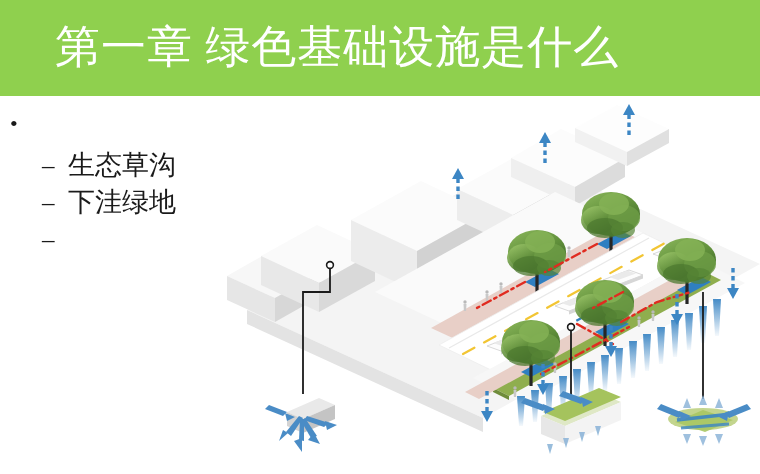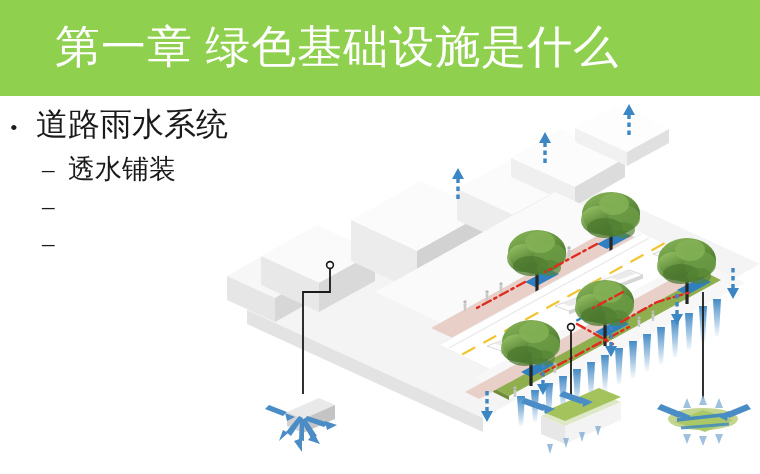--- a/index.html
+++ b/index.html
@@ -92,29 +92,29 @@
 
 <div id="slide">
 
   <div class="title-banner">
     <div class="title-text">第一章 绿色基础设施是什么</div>
   </div>
 
   <div class="bullets">
     <div class="bullet-l1">
       <span class="marker">•</span>
-      <span>道路雨水系统</span>
     </div>
     <div class="sub-list">
       <div class="bullet-l2">
         <span class="marker">–</span>
-        <span>透水铺装</span>
+        <span>生态草沟</span>
       </div>
       <div class="bullet-l2">
         <span class="marker">–</span>
+        <span>下洼绿地</span>
       </div>
       <div class="bullet-l2">
         <span class="marker">–</span>
       </div>
     </div>
   </div>
 
   <div class="illustration">
     <svg width="535" height="378" viewBox="0 0 535 378" xmlns="http://www.w3.org/2000/svg">
       <defs>

